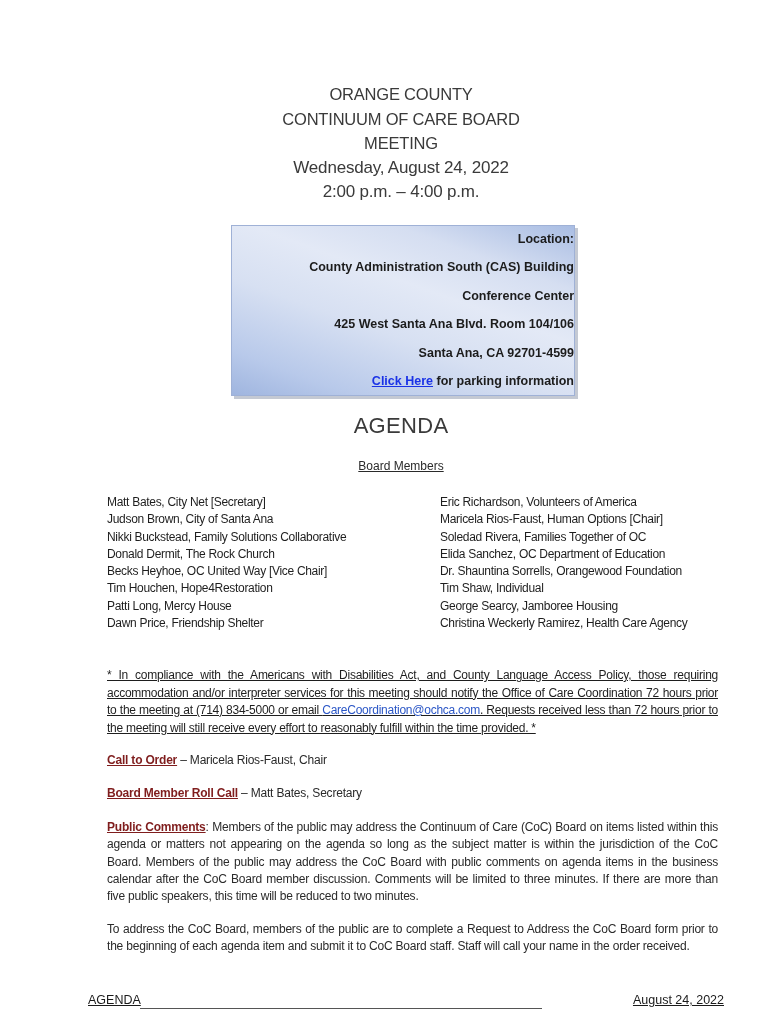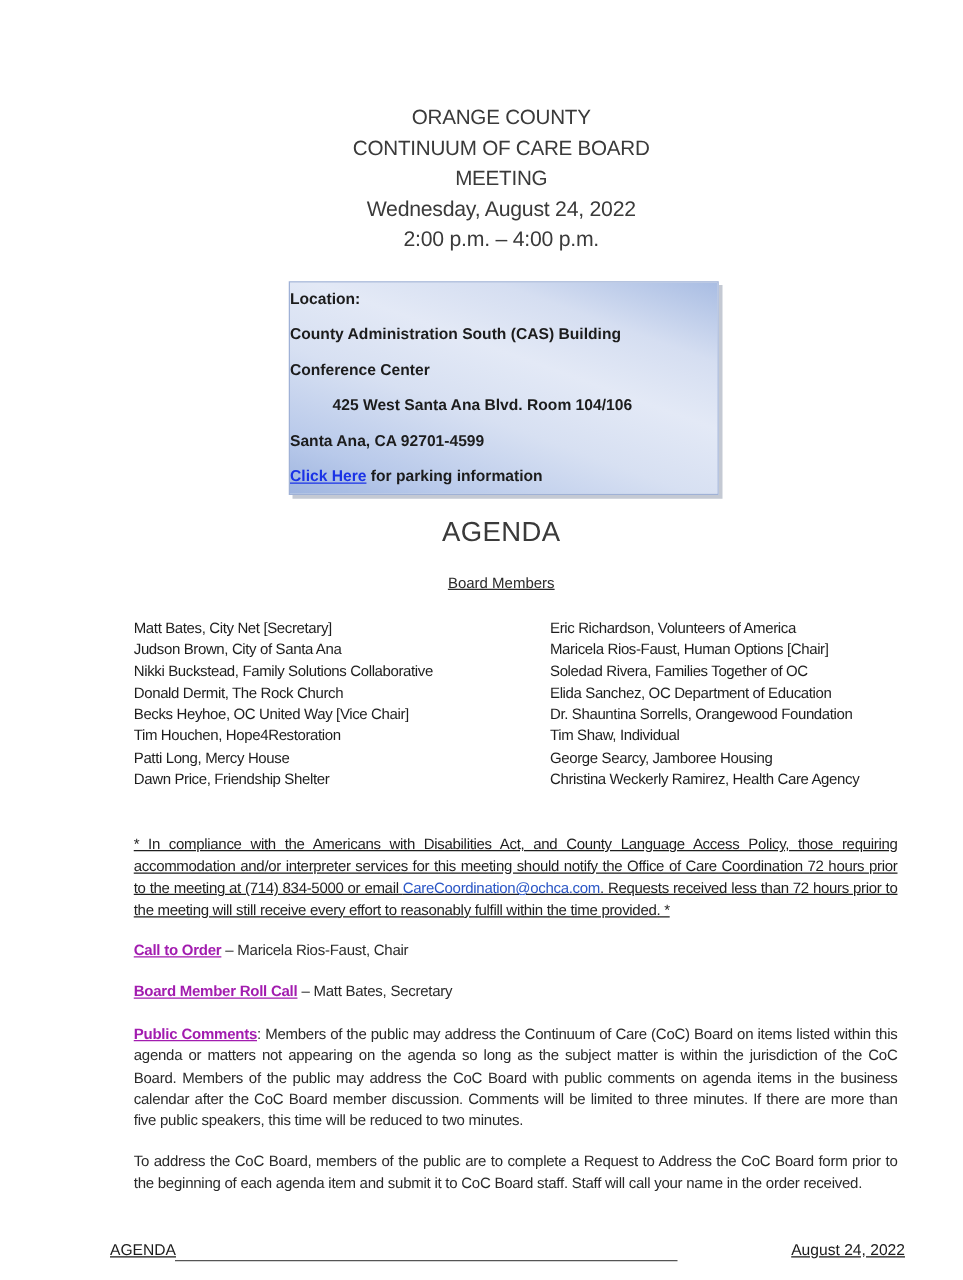--- a/index.html
+++ b/index.html
@@ -38,21 +38,21 @@
     .location-box {
       position: absolute;
       left: 215px;
       top: 193px;
       width: 342px;
       height: 169px;
       border: 1px solid #9fb1d6;
       background:
         linear-gradient(200deg, #a9bde3 0%, #d5def1 22%, #e3e9f6 40%, #d7e0f2 60%, #b8c9ea 85%, #9fb5df 100%);
       box-shadow: 3px 3px 0 #c4c9d3;
-      text-align: left;
+      text-align: right;
       font-weight: bold;
       font-size: 12.5px;
       color: #1c1c1c;
     }
     .loc-line {
       position: absolute;
       left: 0; right: 0;
       white-space: nowrap;
     }
     .loc-link {
@@ -111,21 +111,21 @@
       left: 91px;
       width: 611px;
       font-size: 12px;
       line-height: 17.3px;
       color: #2a2a2a;
       letter-spacing: -0.2px;
     }
     .section .label {
       font-weight: bold;
       text-decoration: underline;
-      color: #a21caf;
+      color: #7f1d1d;
     }
     .section.justified { text-align: justify; }
 
     .footer-bar {
       position: absolute;
       left: 72px;
       top: 961px;
       width: 636px;
       height: 18px;
       font-size: 12.5px;

